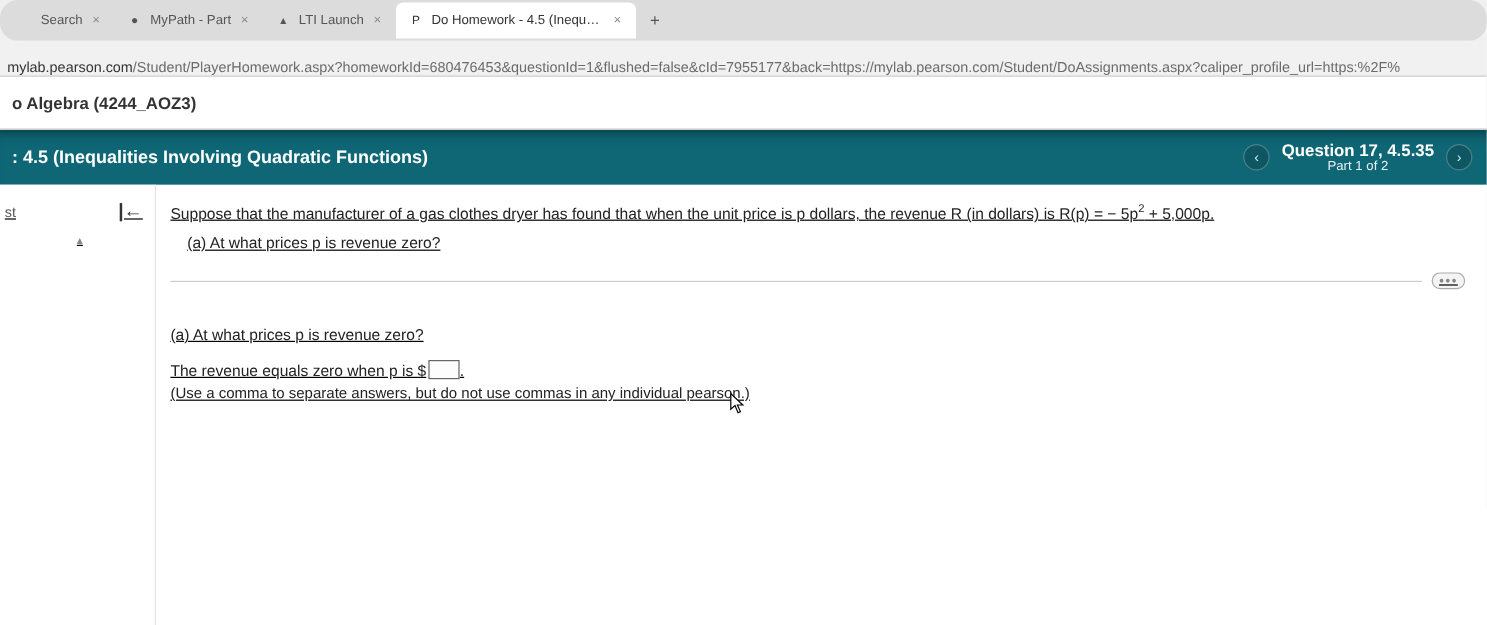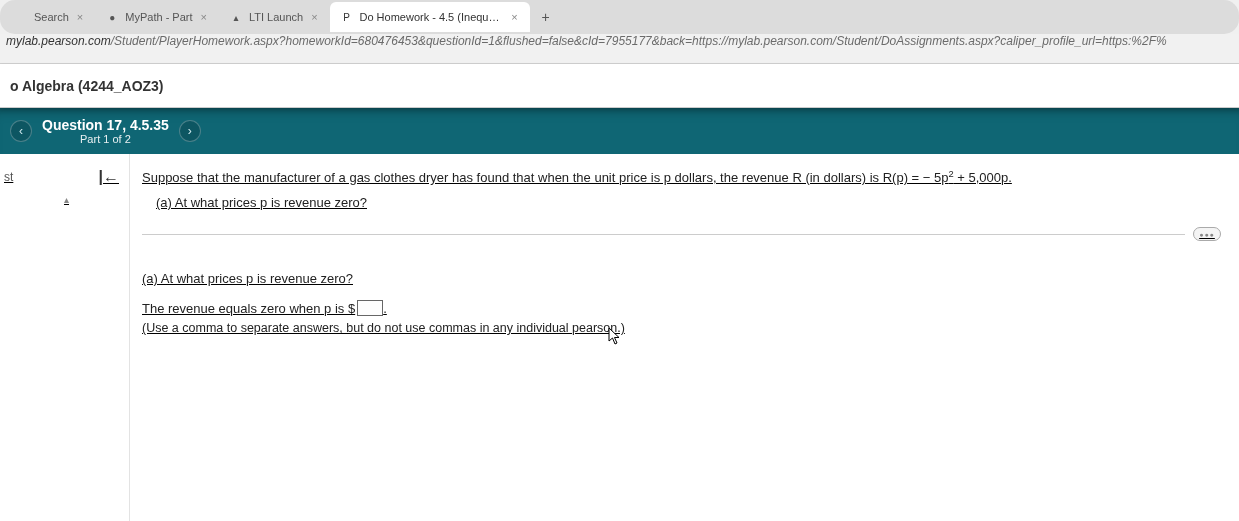--- a/index.html
+++ b/index.html
@@ -31,26 +31,25 @@
   .tab-favicon { width: 14px; height: 14px; display: inline-flex; align-items: center; justify-content: center; font-size: 10px; }
   .tab-title { white-space: nowrap; overflow: hidden; text-overflow: ellipsis; flex: 0 1 auto; }
   .tab-close { font-size: 11px; color: #888; cursor: pointer; padding: 0 2px; }
   .newtab { width: 24px; height: 24px; display: flex; align-items: center; justify-content: center; font-size: 14px; color: #555; cursor: pointer; margin-left: 4px;}
   
   
   .url-row {
     height: 30px;
     background: #f1f1f1;
     display: flex;
-    align-items: flex-start;
+    align-items: flex-end;
     padding: 0 6px;
     font-size: 12px;
     color: #6b6b6b;
     border-bottom: 1px solid #d0d0d0;
-    font-style: italic;
   }
   .url-text { white-space: nowrap; overflow: hidden; }
   .url-host { color: #333; }
   
   
   .page-header {
     height: 44px;
     background: #fff;
     display: flex;
     align-items: center;
@@ -154,20 +153,21 @@
   <span class="url-text">
     <span class="url-host">mylab.pearson.com</span><span>/Student/PlayerHomework.aspx?homeworkId=680476453&amp;questionId=1&amp;flushed=false&amp;cId=7955177&amp;back=https://mylab.pearson.com/Student/DoAssignments.aspx?caliper_profile_url=https:%2F%</span>
   </span>
 </div>
 
 <div class="page-header">
   <span>o Algebra (4244_AOZ3)</span>
 </div>
 
 <div class="assign-bar">
+  <div class="assign-title">: 4.5 (Inequalities Involving Quadratic Functions)</div>
   <div class="assign-right">
     <div class="nav-btn">‹</div>
     <div class="q-meta">
       <div class="q-num">Question 17, 4.5.35</div>
       <div class="q-part">Part 1 of 2</div>
     </div>
     <div class="nav-btn">›</div>
   </div>
 </div>
 

